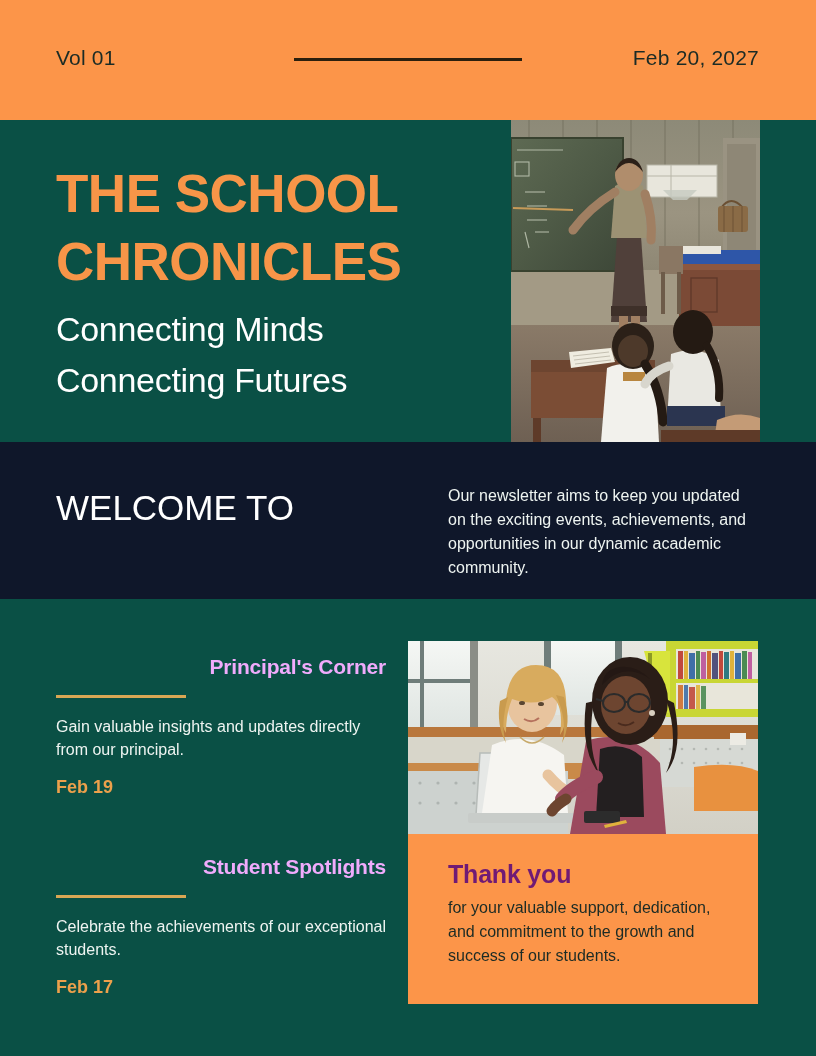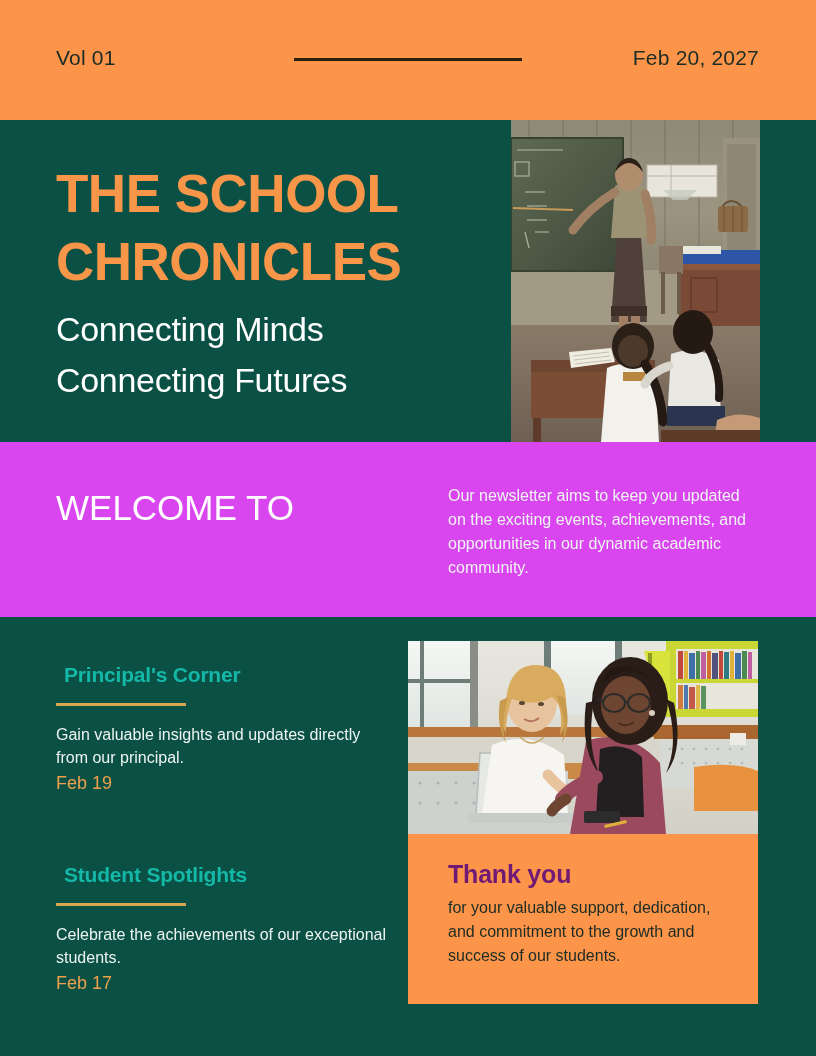--- a/index.html
+++ b/index.html
@@ -96,22 +96,22 @@
     height: 322px;
     overflow: hidden;
     background: #4b4138;
   }
 
   
   .welcome {
     position: absolute;
     left: 0; top: 442px;
     width: 816px;
-    height: 175px;
-    background: #d946ef;
+    height: 157px;
+    background: #0f172a;
   }
   .welcome-title {
     position: absolute;
     left: 56px;
     top: 41px;
     width: 360px;
     font-size: 35px;
     line-height: 49px;
     font-weight: normal;
     color: #ffffff;
@@ -140,40 +140,41 @@
     position: absolute;
     left: 56px;
     width: 330px;
   }
   .article.a1 { top: 38px; }
   .article.a2 { top: 238px; }
 
   .article-title {
     font-size: 21px;
     font-weight: bold;
-    color: #14b8a6;
+    color: #f0abfc;
     letter-spacing: -0.2px;
-    margin: 8px;
+    margin: 0;
+    text-align: right;
   }
   .article-rule {
     width: 130px;
     height: 3px;
     background: #d9a654;
     margin-top: 16px;
   }
   .article-desc {
     margin-top: 17px;
     font-size: 16px;
     line-height: 23px;
     color: #eef4f1;
   }
   .article-date {
-    margin-top: 4px;
+    margin-top: 16px;
     font-size: 18px;
-    font-weight: normal;
+    font-weight: bold;
     color: #eda04b;
   }
 
   
   .card-photo {
     position: absolute;
     left: 408px;
     top: 24px;
     width: 350px;
     height: 193px;

